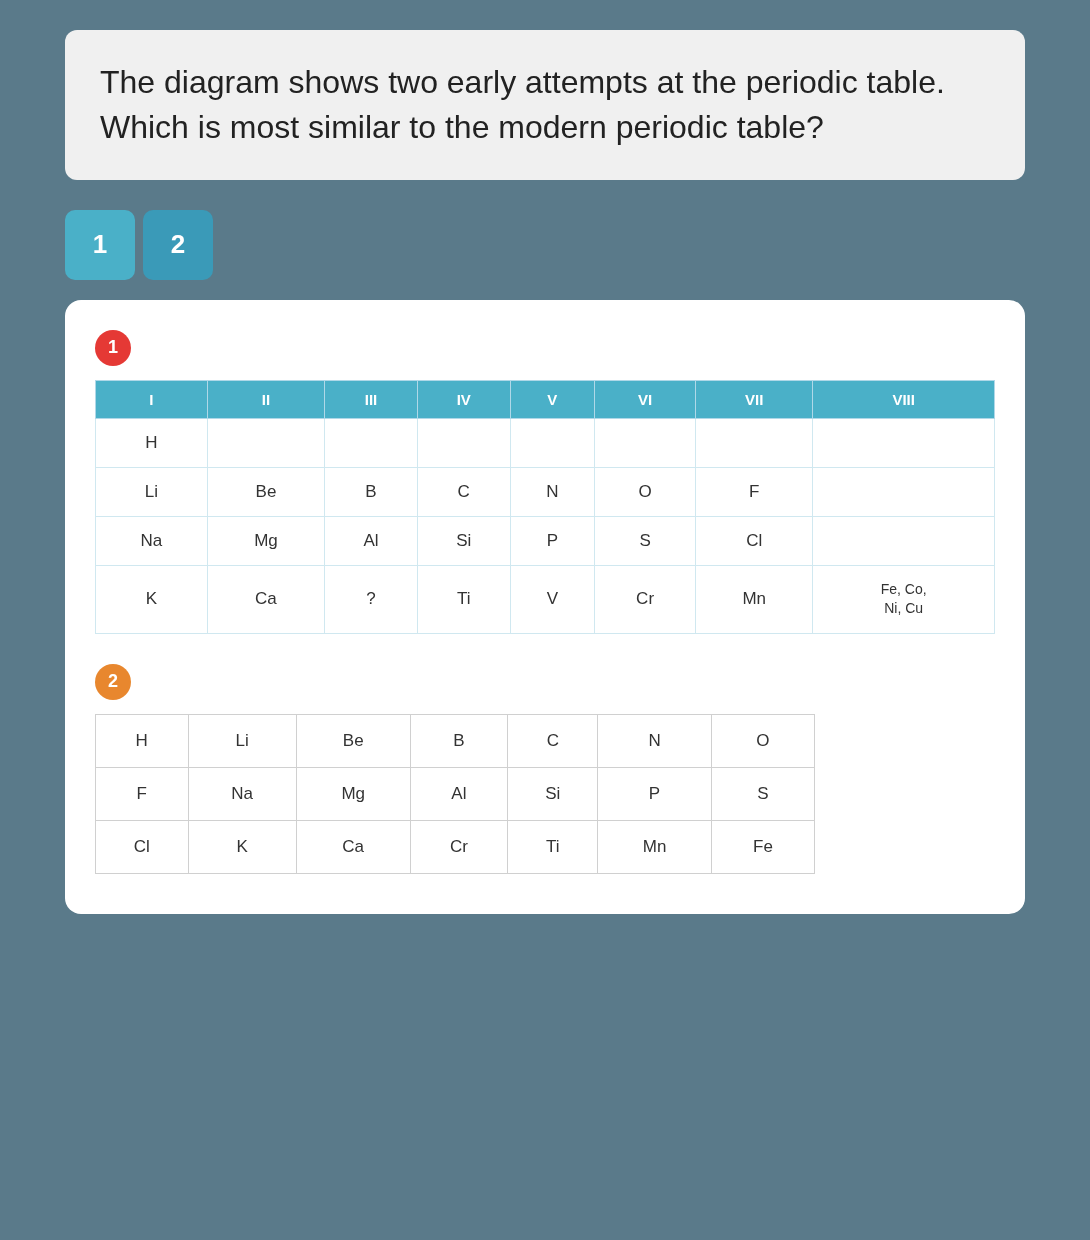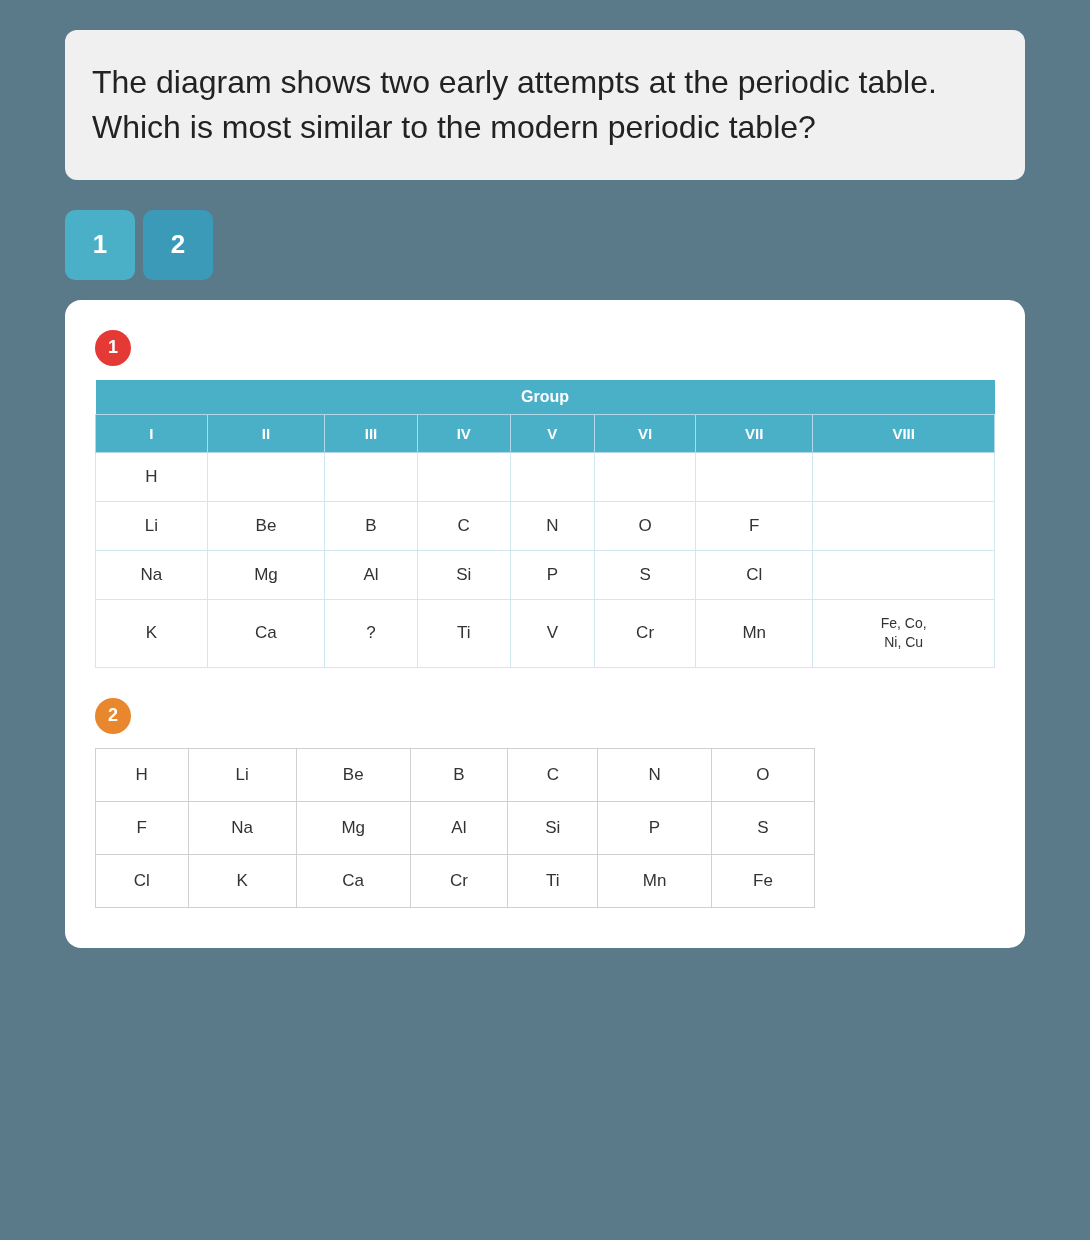--- a/index.html
+++ b/index.html
@@ -11,21 +11,21 @@
       font-family: Arial, sans-serif;
       display: flex;
       flex-direction: column;
       align-items: center;
       padding: 30px 20px;
     }
 
     .question-box {
       background: #f0f0f0;
       border-radius: 12px;
-      padding: 30px 27px;
+      padding: 30px 35px;
       width: 960px;
       margin-bottom: 30px;
     }
 
     .question-text {
       font-size: 32px;
       font-weight: 400;
       color: #222;
       line-height: 1.4;
     }
@@ -159,25 +159,20 @@
 
 <div class="main-card">
 
   <div class="table1-wrapper">
     <div class="badge badge-red">
       <span>1</span>
     </div>
 
     <table class="periodic-table1">
       <thead>
-        <tr>
-          <td colspan="8" class="group-header">
-            <span>Group</span>
-          </td>
-        </tr>
         <tr>
           <th class="col-header">I</th>
           <th class="col-header">II</th>
           <th class="col-header">III</th>
           <th class="col-header">IV</th>
           <th class="col-header">V</th>
           <th class="col-header">VI</th>
           <th class="col-header">VII</th>
           <th class="col-header">VIII</th>
         </tr>

